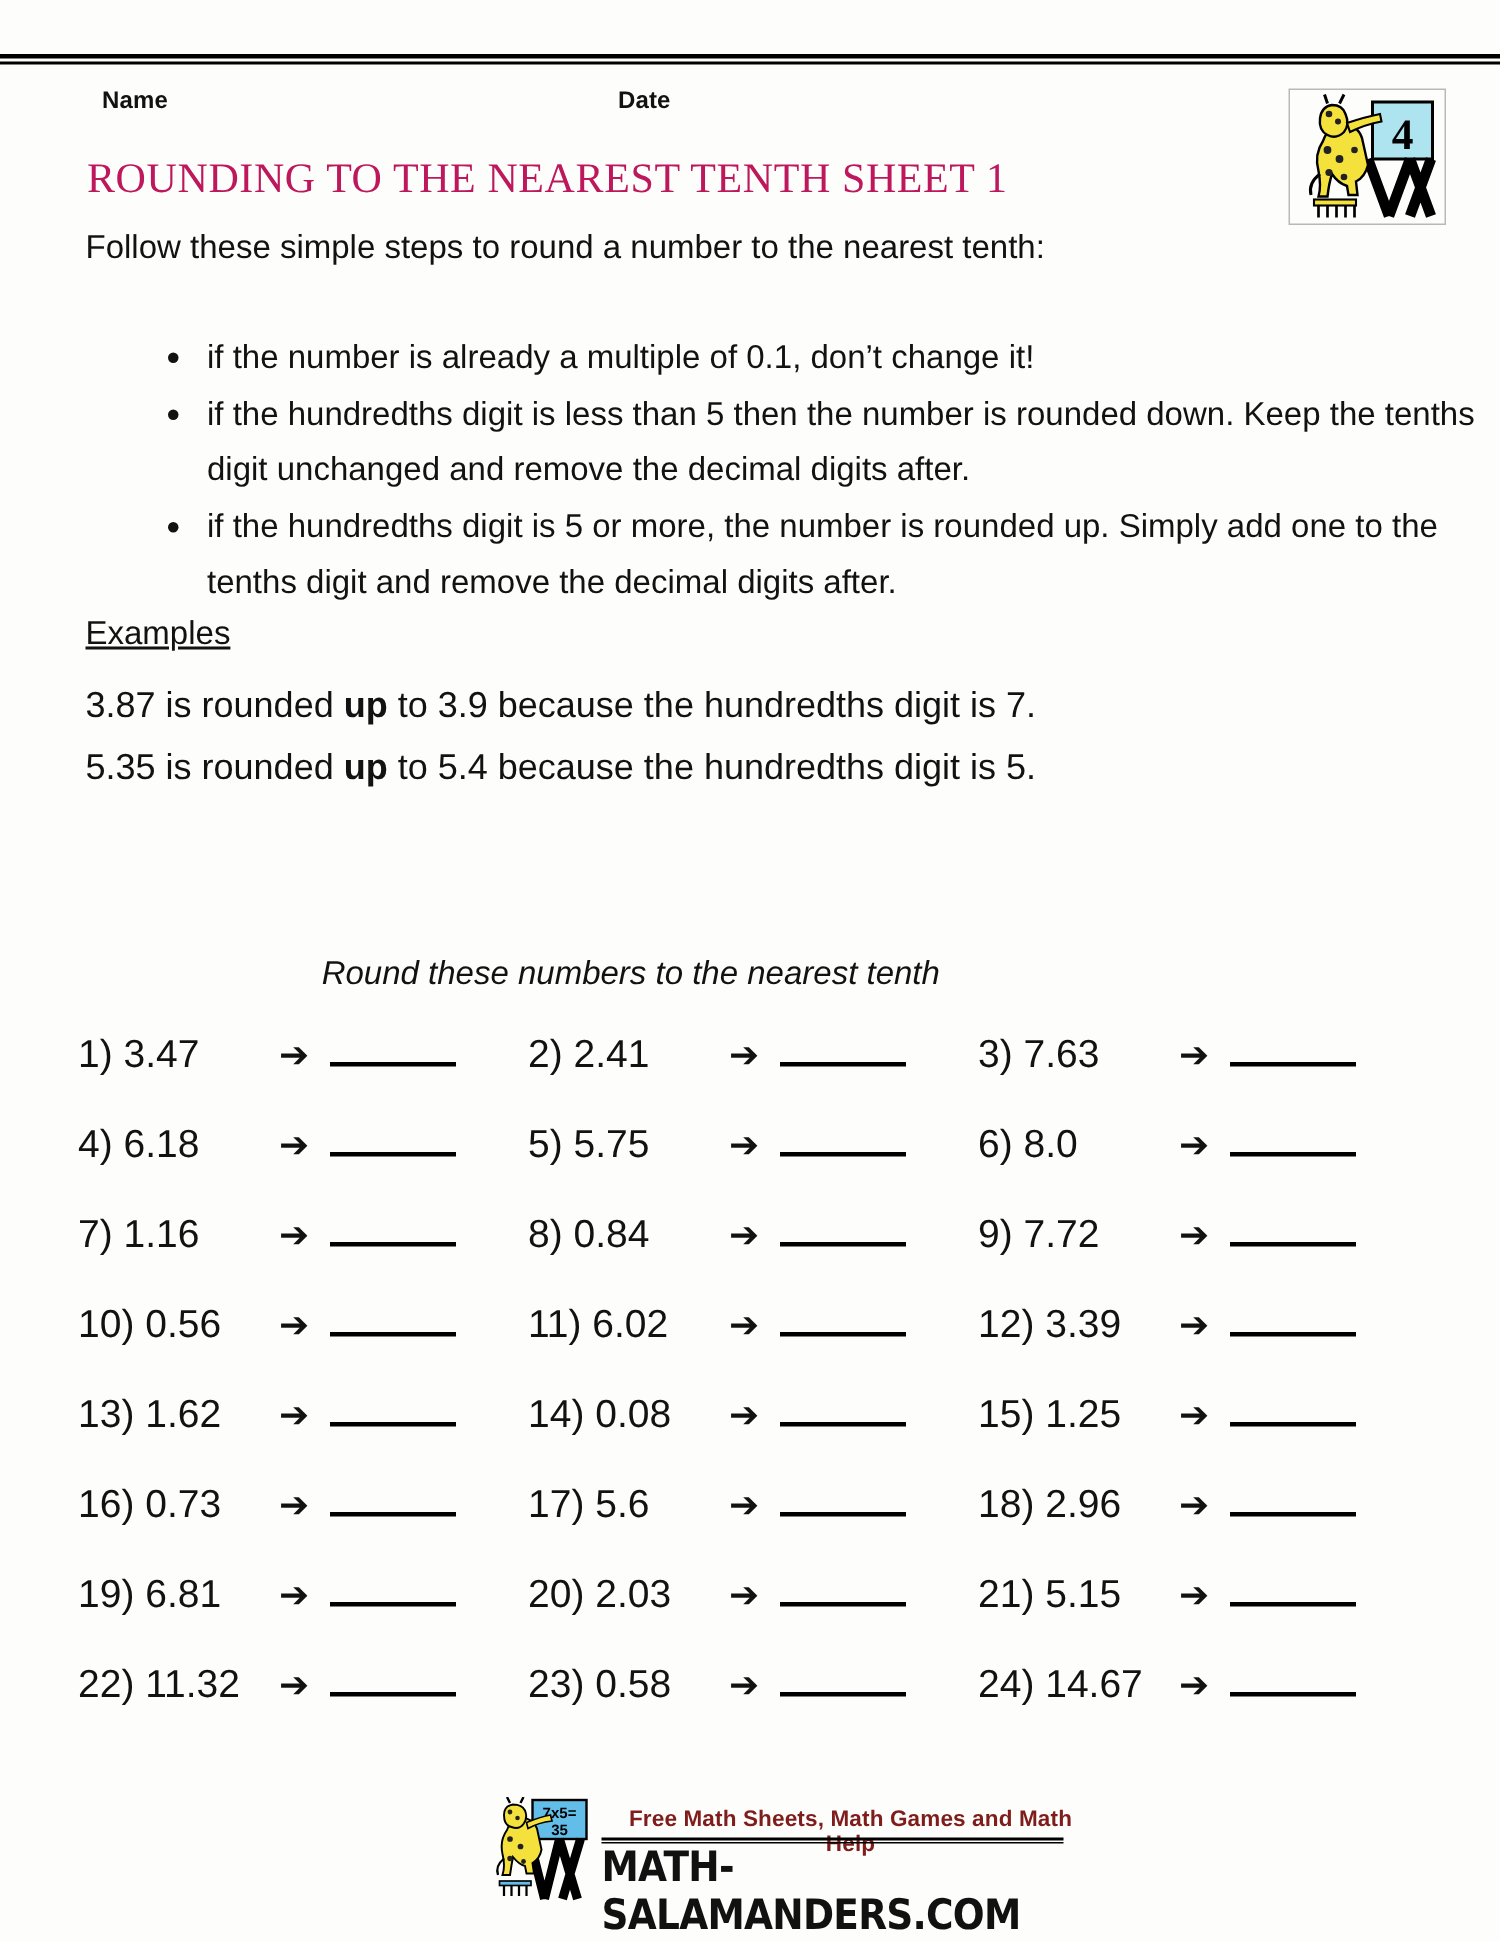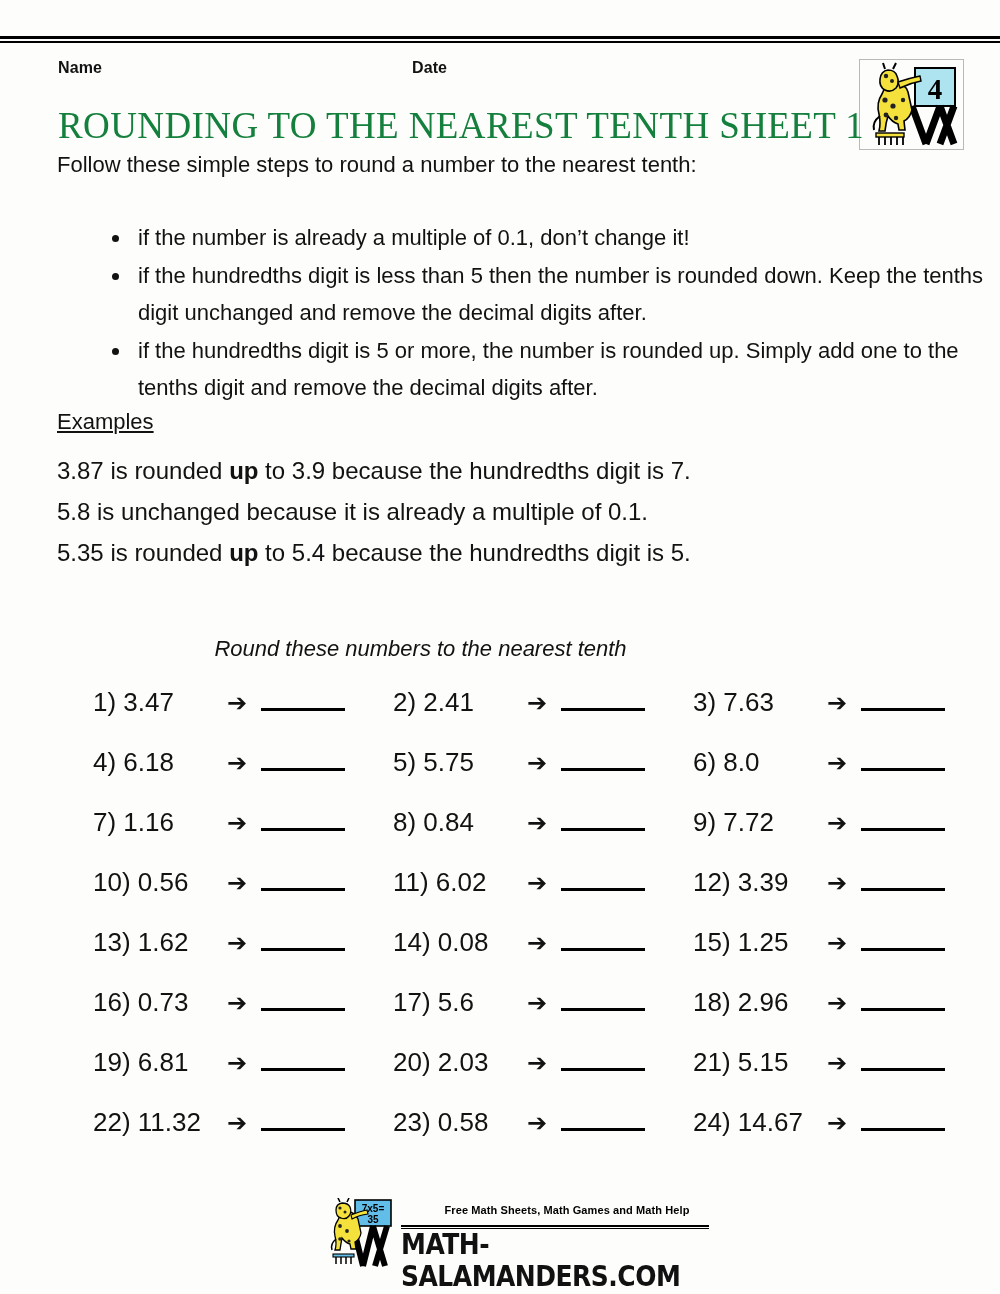--- a/index.html
+++ b/index.html
@@ -30,21 +30,21 @@
     width: 1000px; height: 3px; background: #000;
   }
   .top-rule .l2 {
     position: absolute; left: 0; top: 5px;
     width: 1000px; height: 2px; background: #000;
   }
 
   
   .hdr-name {
     position: absolute;
-    left: 58px; top: 59px;
+    left: 68px; top: 59px;
     font-size: 16px;
     font-weight: bold;
     letter-spacing: .1px;
   }
   .hdr-date {
     position: absolute;
     left: 412px; top: 59px;
     font-size: 16px;
     font-weight: bold;
     letter-spacing: .1px;
@@ -59,22 +59,22 @@
     background: #fdfefb;
     box-sizing: border-box;
   }
   .logo-box svg { display: block; }
 
   
   .title {
     position: absolute;
     left: 58px; top: 104px;
     font-family: "Liberation Serif", serif;
-    font-size: 37px;
-    color: #15803d;
+    font-size: 28px;
+    color: #be185d;
     letter-spacing: .4px;
     white-space: nowrap;
   }
 
   .intro {
     position: absolute;
     left: 57px; top: 152px;
     font-size: 22px;
     white-space: nowrap;
   }
@@ -132,21 +132,20 @@
   .prow {
     display: flex;
     height: 60px;
     align-items: flex-start;
   }
   .pcell {
     display: flex;
     align-items: baseline;
     width: 300px;
     box-sizing: border-box;
-    margin-left: 41px;
   }
   .pnum {
     font-size: 26px;
     white-space: nowrap;
     min-width: 132px;
   }
   .parrow {
     font-family: "DejaVu Sans", sans-serif;
     font-size: 24px;
     font-weight: bold;
@@ -170,23 +169,23 @@
   }
   .footer .mascot {
     position: absolute;
     left: 0; top: 0;
   }
   .footer .tagline {
     position: absolute;
     left: 92px; top: 6px;
     width: 300px;
     text-align: center;
-    font-size: 11px;
+    font-size: 15px;
     font-weight: bold;
-    color: #000000;
+    color: #7f1d1d;
     letter-spacing: .1px;
   }
   .footer .barline {
     position: absolute;
     left: 76px; top: 27px;
     width: 308px; height: 4px;
   }
   .footer .barline i {
     display: block; background: #000;
   }
@@ -255,23 +254,20 @@
 <ul class="rules">
   <li>if the number is already a multiple of 0.1, don’t change it!</li>
   <li>if the hundredths digit is less than 5 then the number is rounded down. Keep the tenths digit unchanged and remove the decimal digits after.</li>
   <li>if the hundredths digit is 5 or more, the number is rounded up. Simply add one to the tenths digit and remove the decimal digits after.</li>
 </ul>
 
 <div class="examples-head">Examples</div>
 <div class="ex-list">
   <div>
     <span>3.87 is rounded </span><b>up</b><span> to 3.9 because the hundredths digit is 7.</span>
-  </div>
-  <div>
-    <span>5.8 is unchanged because it is already a multiple of 0.1.</span><b></b><span></span>
   </div>
   <div>
     <span>5.35 is rounded </span><b>up</b><span> to 5.4 because the hundredths digit is 5.</span>
   </div>
 </div>
 
 <div class="round-instr">Round these numbers to the nearest tenth</div>
 
 <div class="problems">
     <div class="prow">

